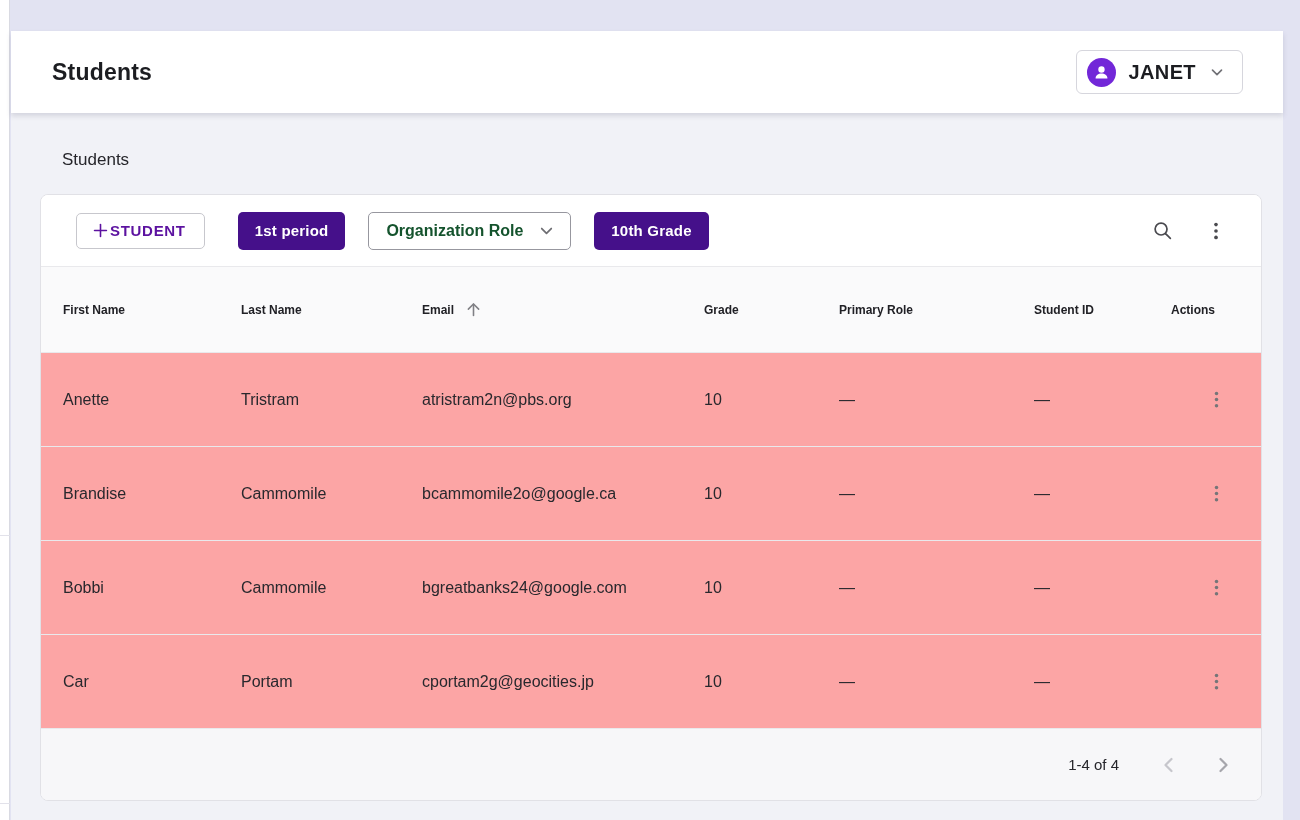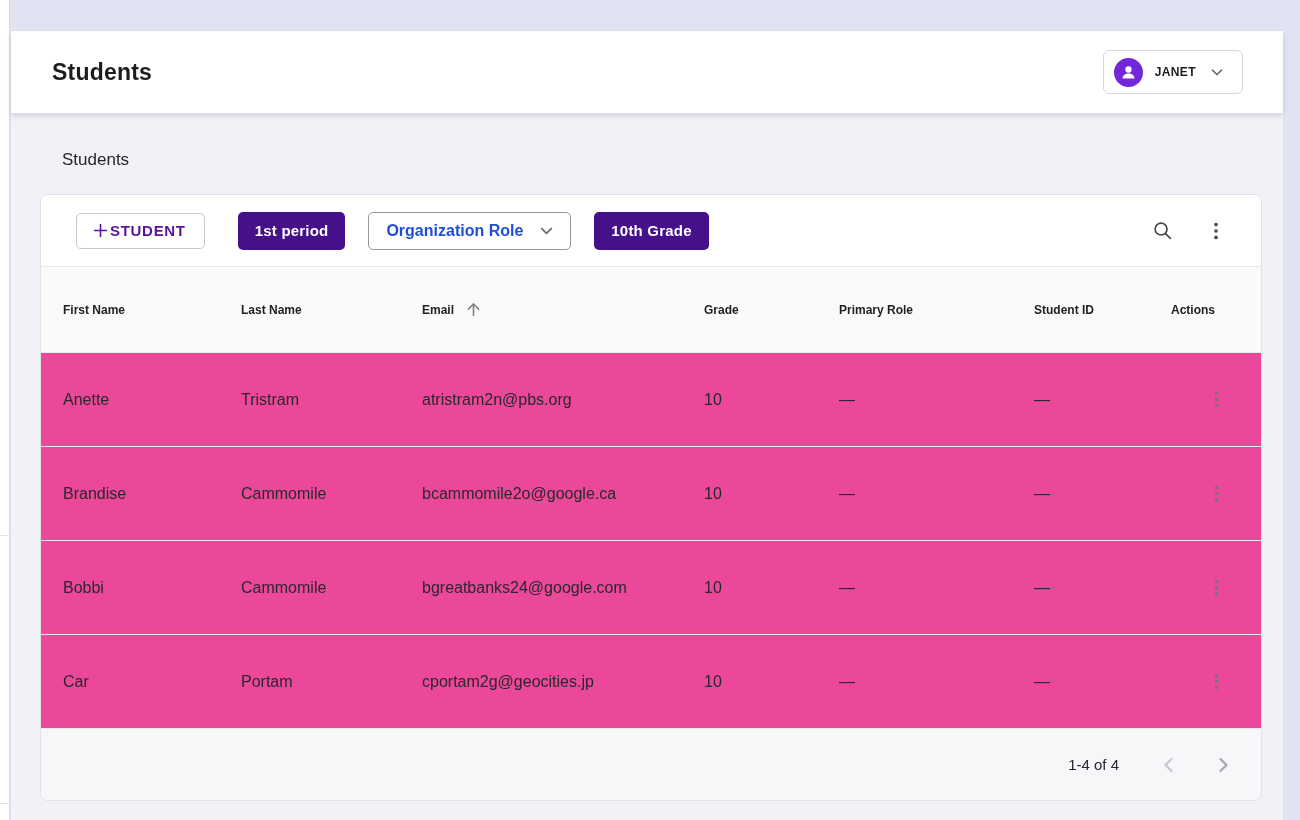--- a/index.html
+++ b/index.html
@@ -40,21 +40,21 @@
     display: flex; align-items: center; gap: 12px;
     background: #ffffff; border: 1px solid #d6d6dd; border-radius: 6px;
     height: 44px; padding: 0 16px 0 10px; cursor: pointer;
     font-family: inherit;
   }
   .avatar {
     width: 29px; height: 29px; border-radius: 50%;
     background: var(--avatar, #7227d8);
     display: flex; align-items: center; justify-content: center;
   }
-  .user-name { font-size: 12px; font-weight: bold; color: #1c1d21; letter-spacing: 0.4px; }
+  .user-name { font-size: 20px; font-weight: bold; color: #1c1d21; letter-spacing: 0.4px; }
 
   .page-content { padding: 0 21px 0 29px; }
 
   .section-title {
     font-size: 17px; color: #26262b;
     margin: 37px 0 24px 22px;
   }
 
   .card {
     background: #ffffff; border: 1px solid var(--card-border, #e1e1e6);
@@ -80,42 +80,42 @@
     height: 38px; padding: 0 17px;
     background: var(--accent, #45108a); color: #ffffff;
     border: none; border-radius: 5px;
     font-family: inherit; font-size: 15px; font-weight: bold; letter-spacing: 0.2px;
     cursor: pointer; margin-right: 23px;
   }
   .dropdown {
     display: flex; align-items: center; gap: 14px;
     height: 38px; padding: 0 14px 0 17px;
     background: #ffffff; border: 1px solid #97979f; border-radius: 5px;
-    font-family: inherit; font-size: 16px; font-weight: 600; color: #1d4ed8;
+    font-family: inherit; font-size: 16px; font-weight: 600; color: #14532d;
     cursor: pointer; margin-right: 23px;
   }
   .toolbar-right { margin-left: auto; display: flex; align-items: center; gap: 14px; }
   .icon-btn {
     width: 40px; height: 40px; border: none; background: transparent;
     display: flex; align-items: center; justify-content: center;
     cursor: pointer; border-radius: 50%; color: #4a4a4f;
   }
 
   
   .thead {
     display: flex; align-items: center; height: 86px;
     background: var(--thead-bg, #fafafb);
     border-bottom: 1px solid var(--row-border, #e9e9ec);
     padding-left: 22px;
     font-size: 12px; font-weight: bold; color: #212126;
   }
   .tr {
     display: flex; align-items: center; height: 94px;
     border-bottom: 1px solid var(--row-border, #e9e9ec);
-    background: #ec4899; padding-left: 22px;
+    background: #fca5a5; padding-left: 22px;
     font-size: 16px; color: #28282d;
   }
   .c1 { width: 178px; } .c2 { width: 181px; } .c3 { width: 282px; }
   .c4 { width: 135px; } .c5 { width: 195px; } .c6 { width: 137px; }
   .c7 { flex: 1; }
   .th { cursor: pointer; }
   .th.sortable { display: flex; align-items: center; gap: 10px; }
   .td.actions { display: flex; justify-content: center; }
   .row-kebab { color: #757578; }
 

